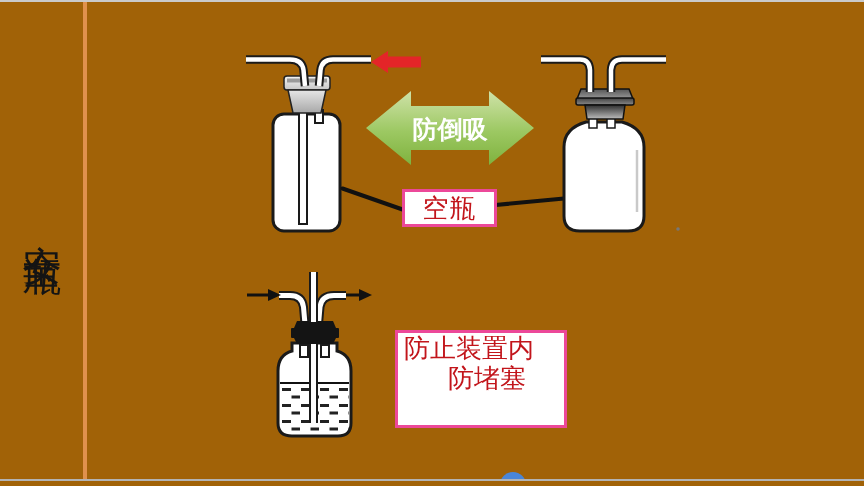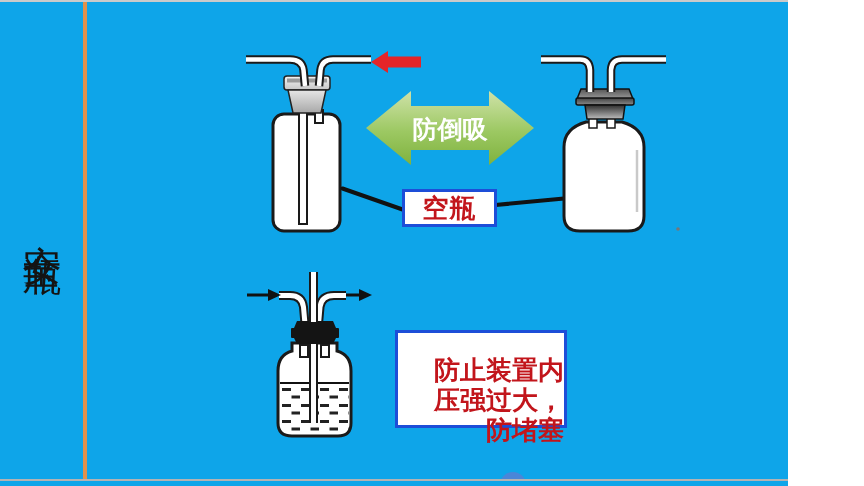--- a/index.html
+++ b/index.html
@@ -1,41 +1,41 @@
 <!DOCTYPE html>
 <html><head>
 <meta charset="utf-8">
 <style>
   html,body{margin:0;padding:0;background:#fff;}
   .stage{
-    position:relative;width:788px;height:486px;background:#0ea5e9;
+    position:relative;width:864px;height:486px;background:#a16207;
     overflow:hidden;font-family:"DejaVu Sans","Liberation Sans",sans-serif;
   }
   .line-top{position:absolute;left:0;top:0;width:864px;height:2px;background:#cacaca;z-index:6;}
   .line-bottom{position:absolute;left:0;top:479px;width:864px;height:2px;background:#b3b3b3;z-index:6;}
   .accent-line{position:absolute;left:83px;top:0;width:4px;height:480px;background:#e0914c;z-index:2;}
   .slide-title{
     position:absolute;left:16px;top:148px;width:52px;height:150px;
     writing-mode:vertical-rl;text-orientation:upright;
     font-family:"DejaVu Serif","Liberation Serif",serif;
     font-size:39px;letter-spacing:7px;color:#141414;line-height:52px;text-align:center;
   }
   .diagram-svg{position:absolute;left:0;top:0;width:864px;height:486px;z-index:3;}
   .callout{
-    position:absolute;box-sizing:border-box;background:#ffffff;border:3px solid #1d4ed8;z-index:4;
-    color:#c2151b;font-weight:bold;font-family:"DejaVu Serif","Liberation Serif",serif;
+    position:absolute;box-sizing:border-box;background:#ffffff;border:3px solid #ec4899;z-index:4;
+    color:#c2151b;font-weight:normal;font-family:"DejaVu Serif","Liberation Serif",serif;
   }
   .callout-empty{
     left:402px;top:189px;width:95px;height:38px;
     display:flex;align-items:center;justify-content:center;
     font-size:26px;letter-spacing:1px;
   }
   .callout-note{
-    left:395px;top:330px;width:172px;height:98px;padding-top:22px;
-    font-size:26px;line-height:30px;text-align:right;
+    left:395px;top:330px;width:172px;height:98px;padding-top:0;
+    font-size:26px;line-height:30px;
   }
   .note-line{padding-left:6px;white-space:nowrap;}
   .note-line.indent{padding-left:32px;margin-left:18px;}
   .blue-dot-wrap{position:absolute;left:500px;top:472px;width:27px;height:8px;overflow:hidden;z-index:5;}
   .blue-dot{width:26px;height:26px;border-radius:50%;background:#4a86d8;}
 </style>
 </head>
 <body>
 
 <div class="stage">
@@ -141,21 +141,20 @@
       </g>
     </g>
   </svg>
 
   <div class="callout callout-empty">
     <span>空瓶</span>
   </div>
 
   <div class="callout callout-note">
     <div class="note-line">防止装置内</div>
-    <div class="note-line">压强过大，</div>
     <div class="note-line indent">防堵塞</div>
   </div>
 
   <div class="blue-dot-wrap">
     <div class="blue-dot"></div>
   </div>
 
   <div class="line-top"></div>
   <div class="line-bottom"></div>
 

